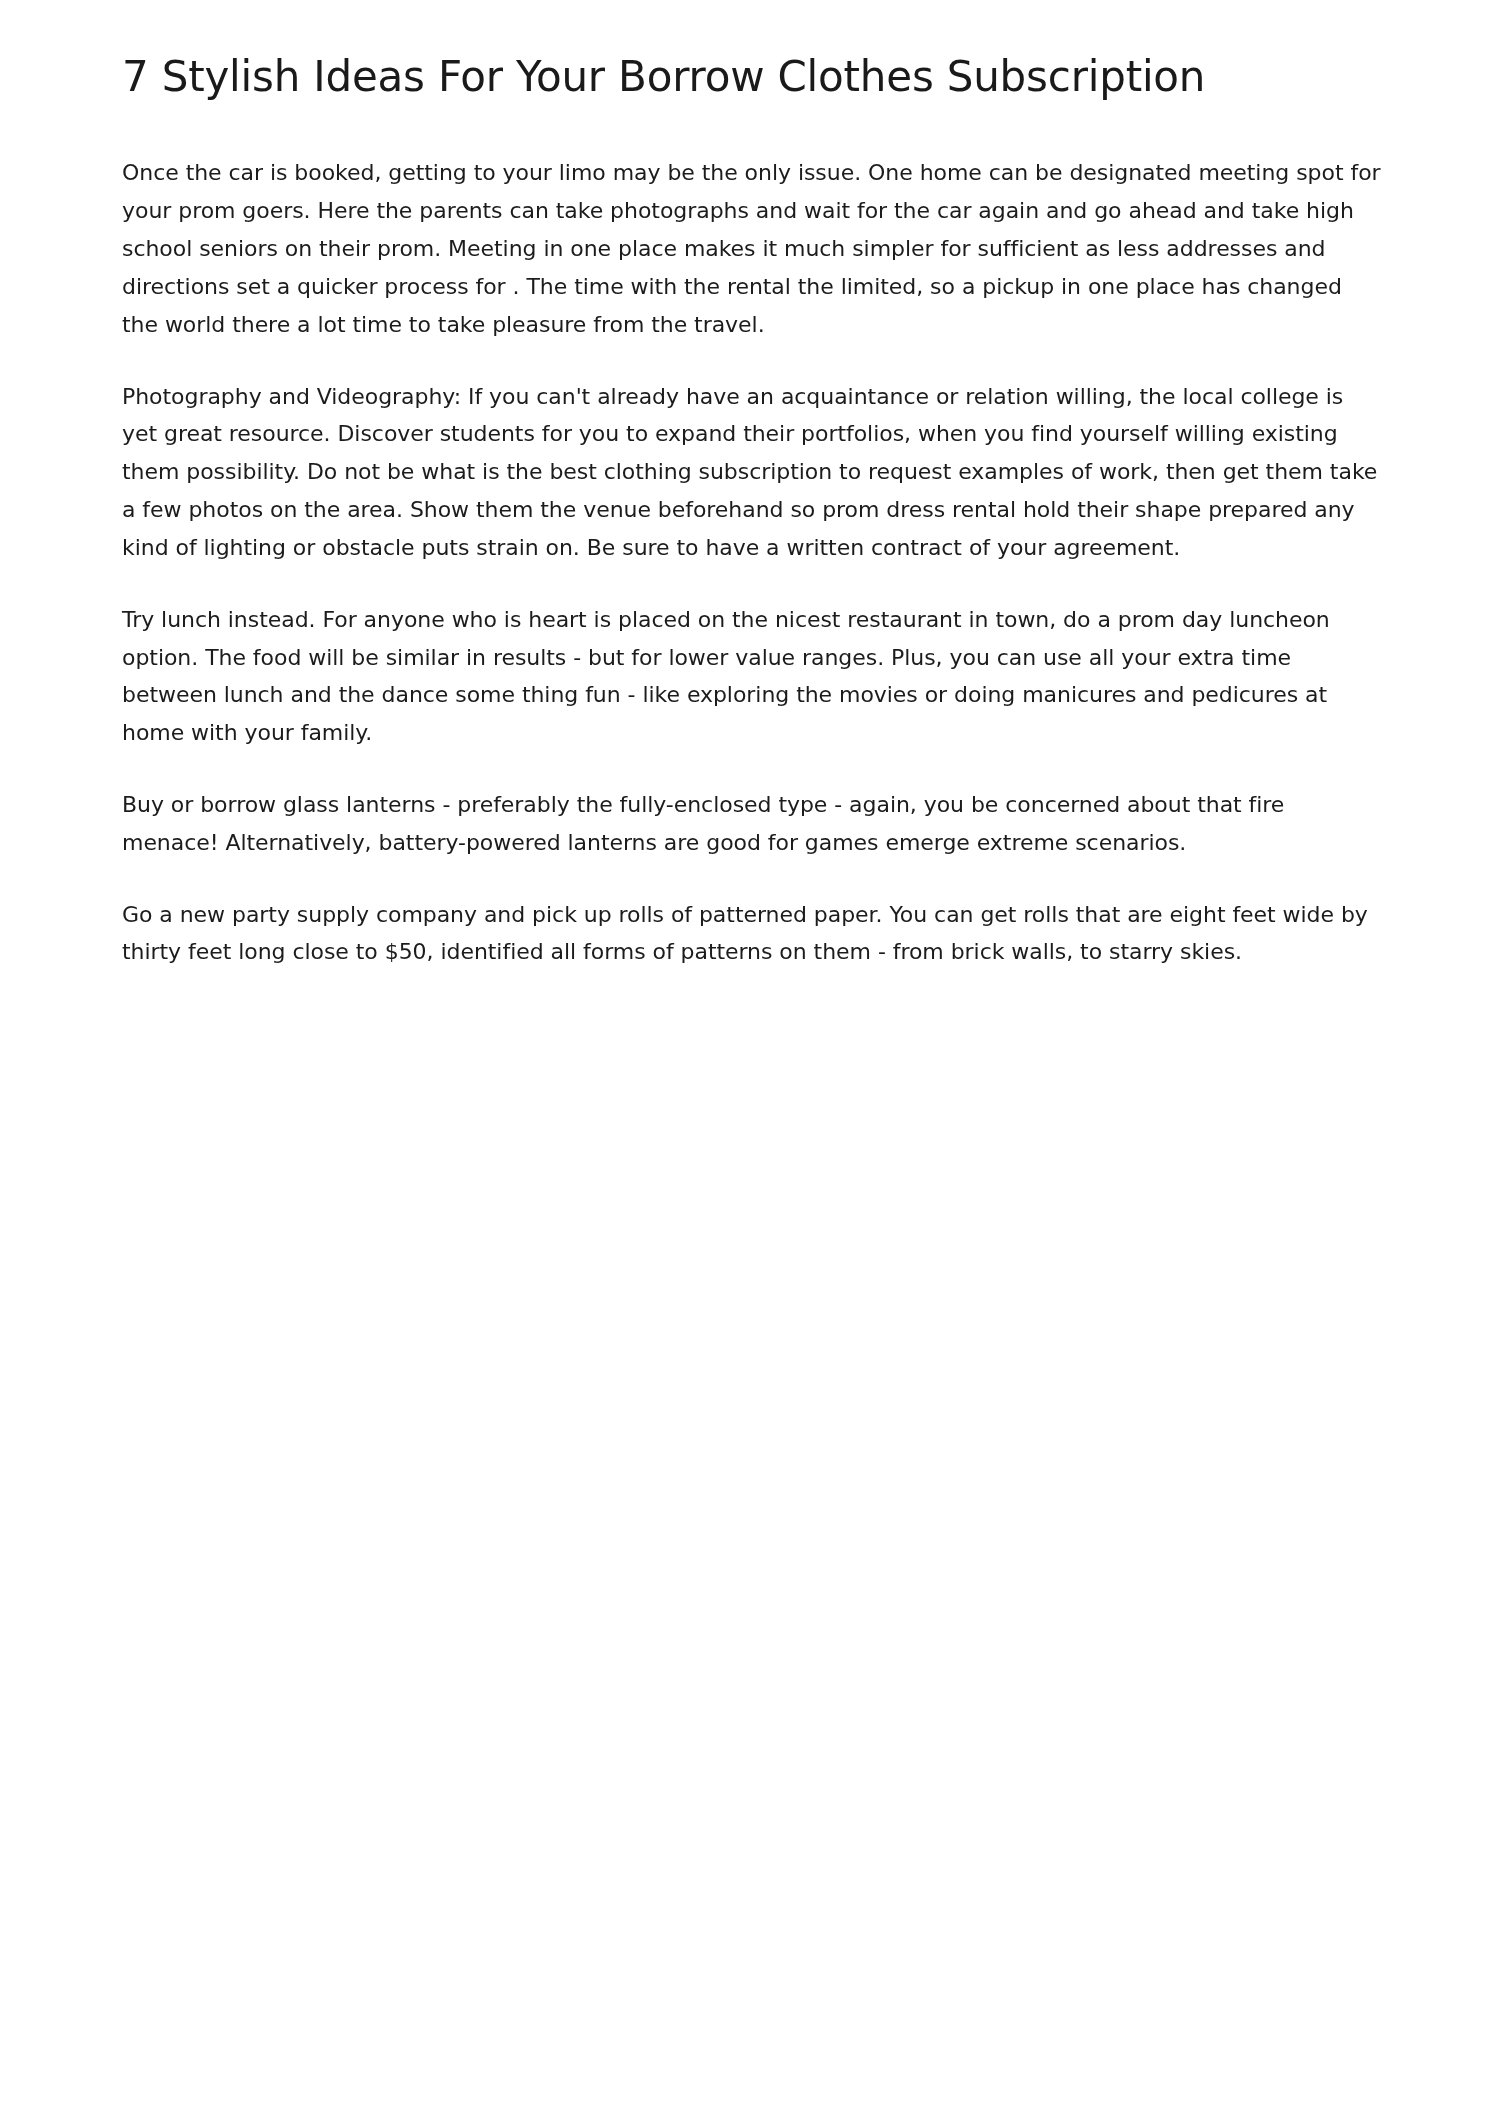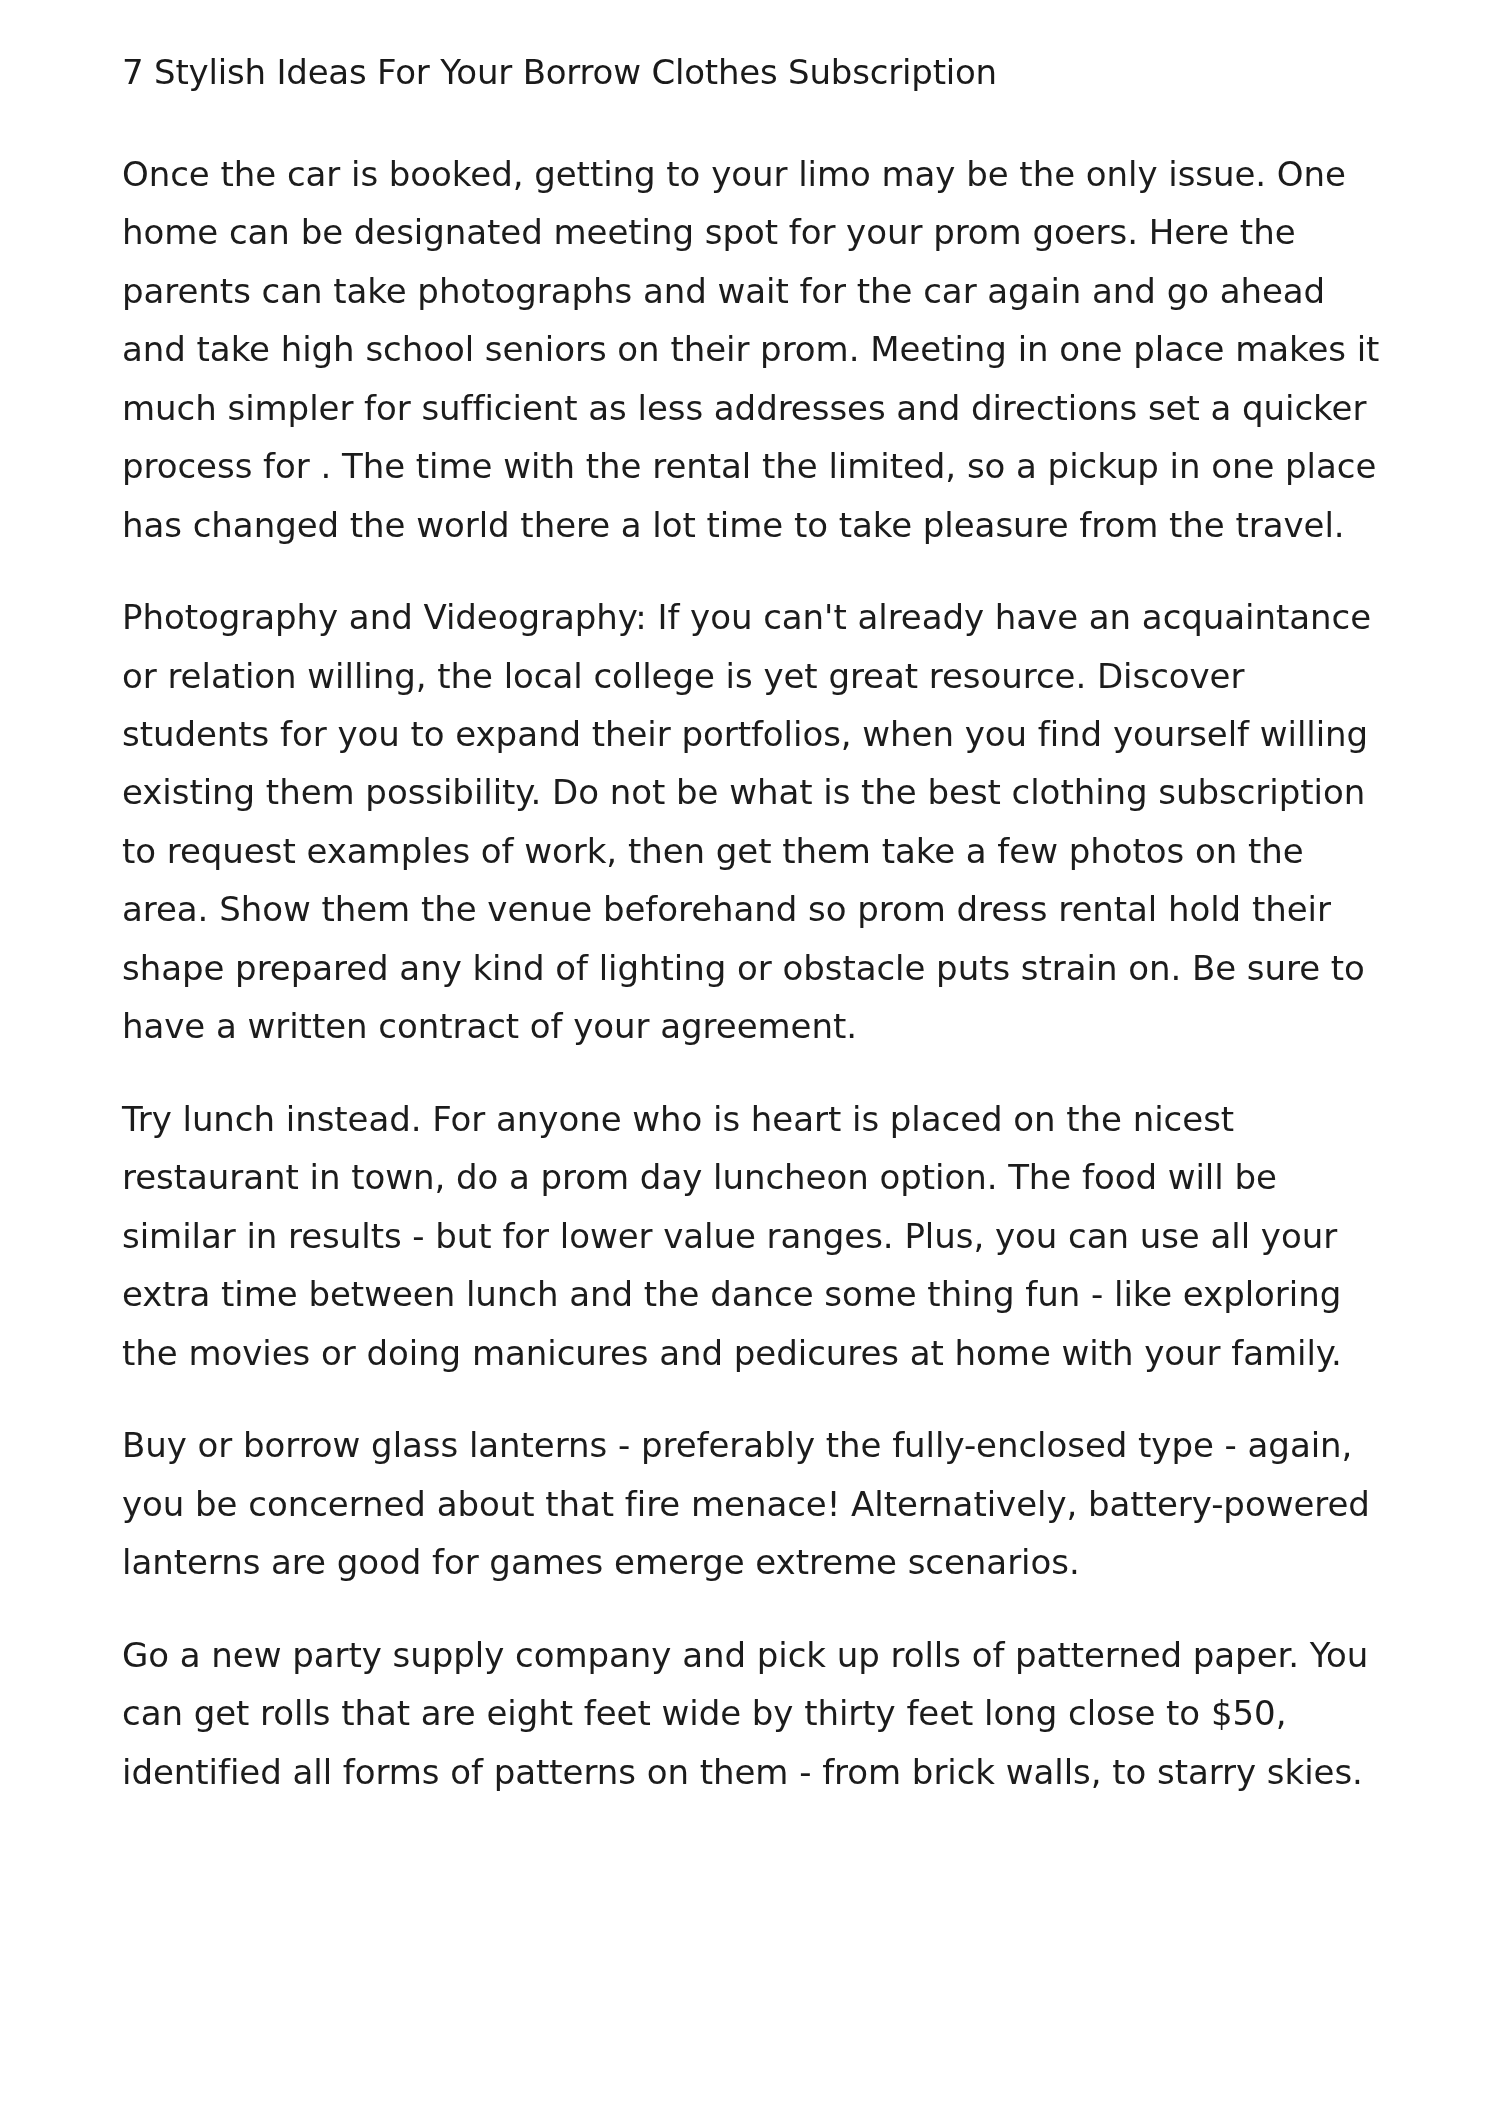--- a/index.html
+++ b/index.html
@@ -15,29 +15,29 @@
     -webkit-font-smoothing: antialiased;
   }
   .page {
     width: 1500px;
     min-height: 2123px;
     box-sizing: border-box;
     padding: 52px 118px 60px 122px;
     background: #ffffff;
   }
   .doc-title {
-    font-size: 34px;
+    font-size: 42px;
     font-weight: 400;
     line-height: 1.2;
     letter-spacing: -0.2px;
     margin: 0 0 52px 0;
     color: #1a1a1a;
   }
   .body-copy p {
-    font-size: 34px;
+    font-size: 22px;
     line-height: 1.72;
     margin: 0 0 34px 0;
     color: #1c1c1c;
     text-align: left;
     letter-spacing: -0.05px;
   }
   .body-copy p:last-child {
     margin-bottom: 5px;
   }
 </style>

